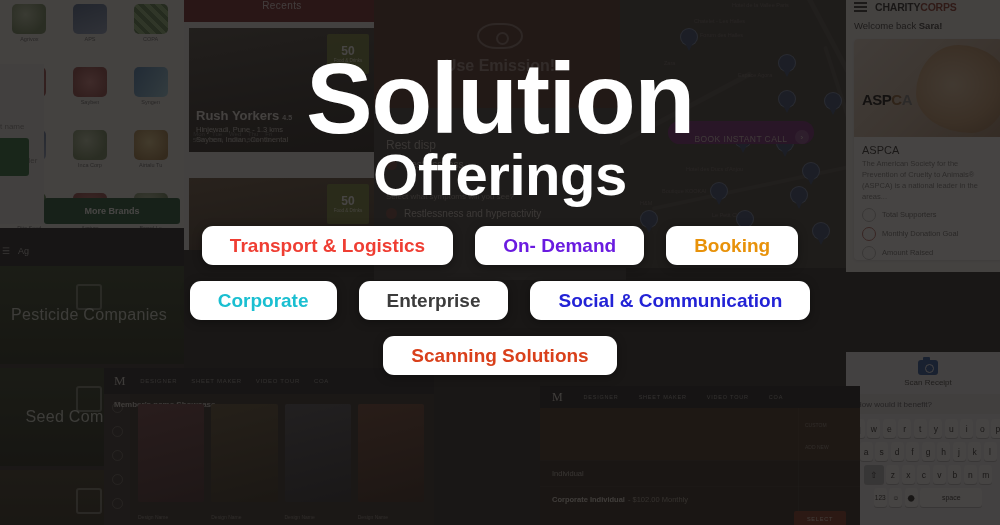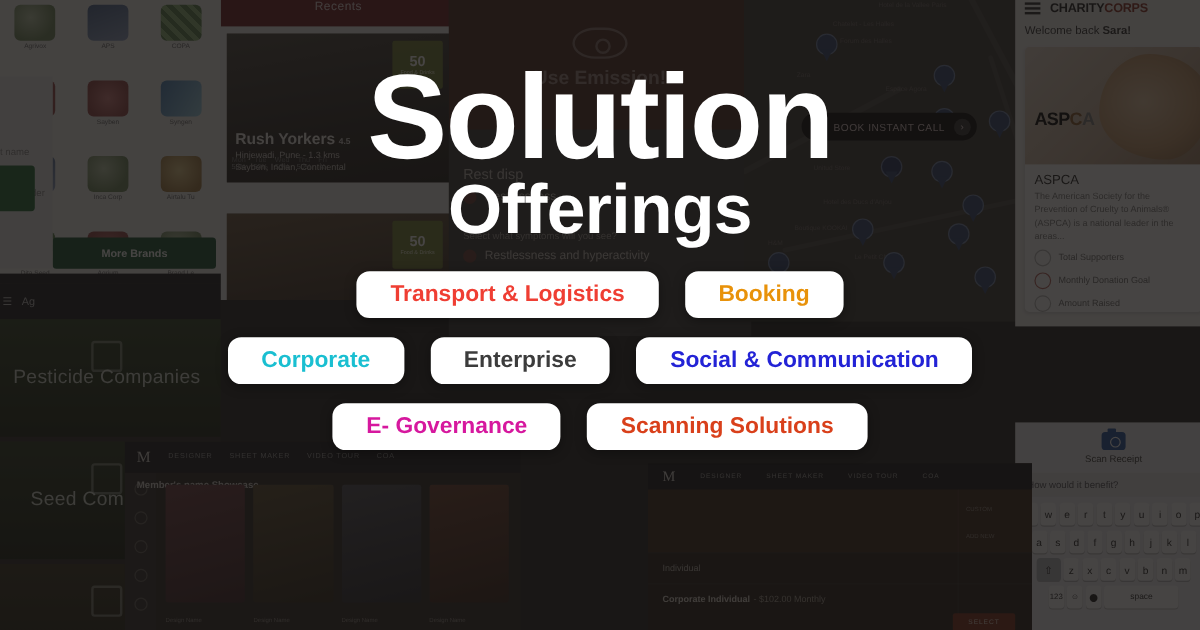--- a/index.html
+++ b/index.html
@@ -205,23 +205,23 @@
     background: #2d4470; border: 1.5px solid rgba(180,195,225,.5);
   }
   .map-pin .tail {
     position: absolute; left: 50%; top: 13px; transform: translateX(-50%);
     width: 0; height: 0;
     border-left: 5px solid transparent;
     border-right: 5px solid transparent;
     border-top: 10px solid #2d4470;
   }
   .map-cta {
-    position: absolute; left: 48px; top: 108px; width: 146px; height: 23px;
-    background: #000000; border-radius: 12px;
-    display: flex; align-items: center; justify-content: center;
+    position: absolute; left: 48px; top: 135px; width: 146px; height: 23px;
+    background: #701a75; border-radius: 12px;
+    display: flex; align-items: flex-end; justify-content: center;
     color: #d9c6c7; font-size: 8.5px; letter-spacing: .4px;
   }
   .map-cta .arrow {
     position: absolute; right: 5px; width: 14px; height: 14px;
     border-radius: 50%; background: rgba(255,255,255,.18);
     display: flex; align-items: center; justify-content: center;
     font-size: 8px; color: #e4d4d5;
   }
 
   
@@ -787,41 +787,41 @@
       <span id="title-sub">Offerings</span>
     </div>
 
     <div id="pill-rows">
 
       <div class="pill-row">
         <div class="pill">
           <span style="color: rgb(239, 62, 51);">Transport &amp; Logistics</span>
         </div>
         <div class="pill">
+          <span style="color: rgb(106, 27, 224);">On- Demand</span>
+        </div>
+        <div class="pill">
           <span style="color: rgb(232, 146, 10);">Booking</span>
         </div>
       </div>
 
       <div class="pill-row">
         <div class="pill">
           <span style="color: rgb(26, 191, 209);">Corporate</span>
         </div>
         <div class="pill">
           <span style="color: rgb(60, 60, 60);">Enterprise</span>
         </div>
         <div class="pill">
           <span style="color: rgb(35, 35, 214);">Social &amp; Communication</span>
         </div>
       </div>
 
       <div class="pill-row">
         <div class="pill">
-          <span style="color: rgb(214, 24, 158);">E- Governance</span>
-        </div>
-        <div class="pill">
           <span style="color: rgb(217, 64, 27);">Scanning Solutions</span>
         </div>
       </div>
 
     </div>
   </div>
 
 </div>
 
 </body></html>

